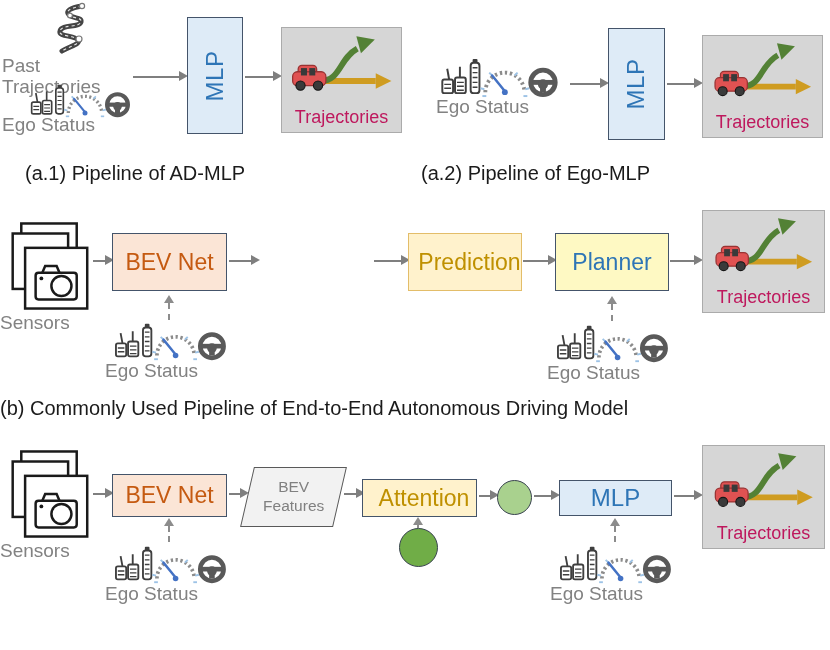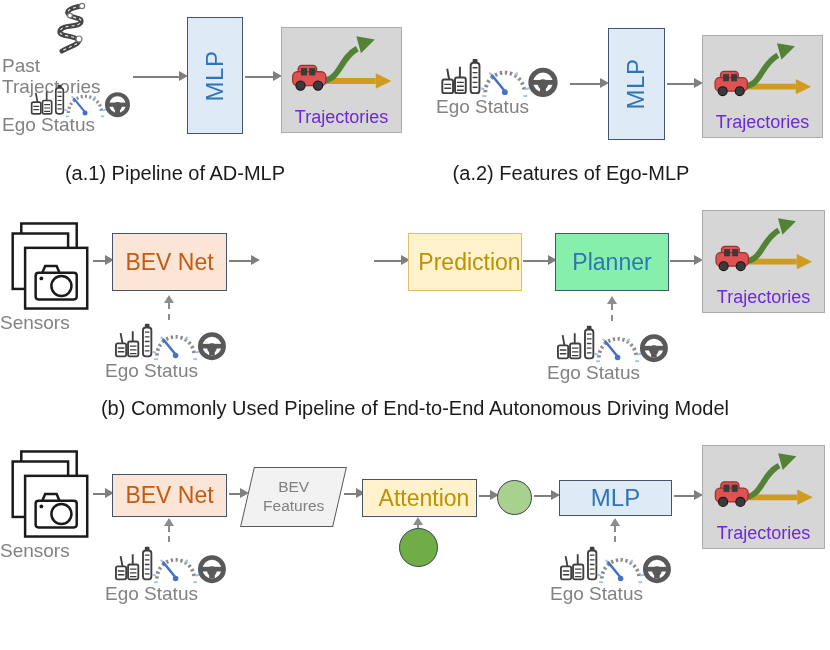--- a/index.html
+++ b/index.html
@@ -6,33 +6,33 @@
   .canvas{
     position:relative;width:830px;height:650px;background:#ffffff;overflow:hidden;
     font-family:"Liberation Sans", sans-serif;
   }
   
   .flowbox{
     position:absolute;display:flex;align-items:center;justify-content:center;
     border:1.6px solid #44546a;box-sizing:border-box;font-size:23px;background:#fff;
   }
   .fill-blue{background:#deebf7;color:#2e75b6;}
-  .fill-planner{background:#86efac;color:#2e75b6;}
+  .fill-planner{background:#fef9c3;color:#2e75b6;}
   .fill-peach{background:#fbe5d6;color:#c55a11;}
   .fill-green{background:#e2efda;color:#538135;}
   .fill-yellow{background:#fff2cc;color:#bf9000;padding-left:9px;}
   .border-tan{border-color:#e3bd69;}
   .vtext{transform:rotate(-90deg);white-space:nowrap;letter-spacing:.5px;font-size:24px;}
   .mlp-h{font-size:24px;}
   
   .traj-box{position:absolute;background:#d6d6d6;border:1.6px solid #ababab;box-sizing:border-box;}
-  .traj-label{position:absolute;left:0;right:0;bottom:4px;text-align:center;color:#6d28d9;font-size:18px;}
+  .traj-label{position:absolute;left:0;right:0;bottom:4px;text-align:center;color:#be185d;font-size:18px;}
   
   .lbl{position:absolute;color:#828282;font-size:19px;text-align:left;line-height:1.1;}
-  .caption{position:absolute;color:#1b1b1b;font-size:20px;text-align:center;white-space:nowrap;}
+  .caption{position:absolute;color:#1b1b1b;font-size:20px;text-align:left;white-space:nowrap;}
   
   .harrow{position:absolute;height:2.4px;background:#7f7f7f;}
   .harrow::after{
     content:"";position:absolute;right:-7px;top:-4.6px;width:0;height:0;
     border-left:9px solid #7f7f7f;border-top:5.8px solid transparent;border-bottom:5.8px solid transparent;
   }
   
   .vdash{position:absolute;width:0;border-left:2.6px dashed #8c8c8c;}
   .vdash::before,.vsolid::before{
     content:"";position:absolute;top:-8px;left:-5.8px;width:0;height:0;
@@ -168,21 +168,21 @@
   </div>
   <div class="harrow" style="left:667px;top:83px;width:29px"></div>
   <div class="traj-box" style="left:702px;top:35px;width:121px;height:103px">
     <div class="iconwrap" style="left:4px;top:4px;width:113px;height:70px">
         <svg>
           <use href="#sym-traj"></use>
         </svg>
       </div>
     <div class="traj-label">Trajectories</div>
   </div>
-  <div class="caption" style="left:421px;top:162px;width:300px">(a.2) Features of Ego-MLP</div>
+  <div class="caption" style="left:421px;top:162px;width:300px">(a.2) Pipeline of Ego-MLP</div>
 
   <div class="iconwrap" style="left:6px;top:221px;width:86px;height:90px">
       <svg>
         <use href="#sym-sensors"></use>
       </svg>
     </div>
   <div class="lbl" style="left:0px;top:313px;width:98px">Sensors</div>
   <div class="harrow" style="left:93px;top:260px;width:14px"></div>
   <div class="flowbox fill-peach" style="left:112px;top:233px;width:115px;height:58px">
     <span>BEV Net</span>

